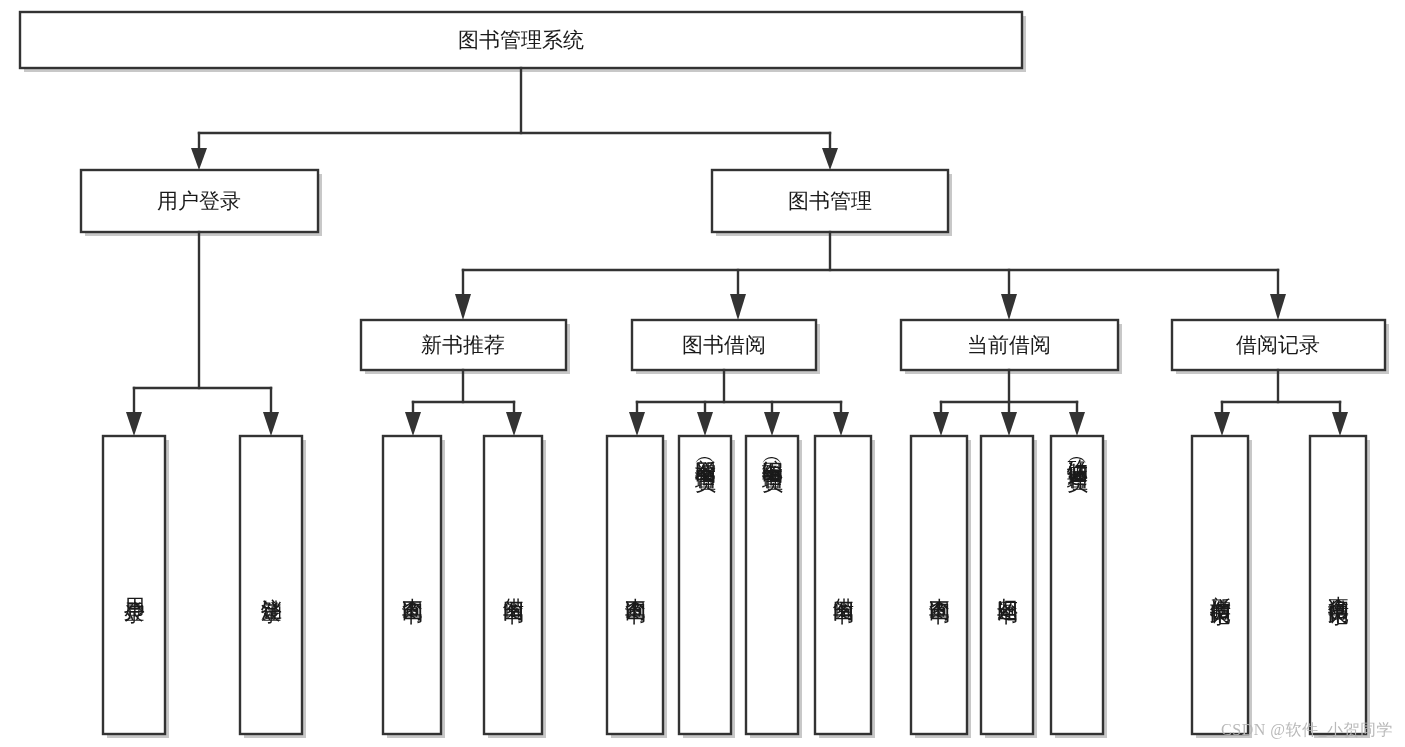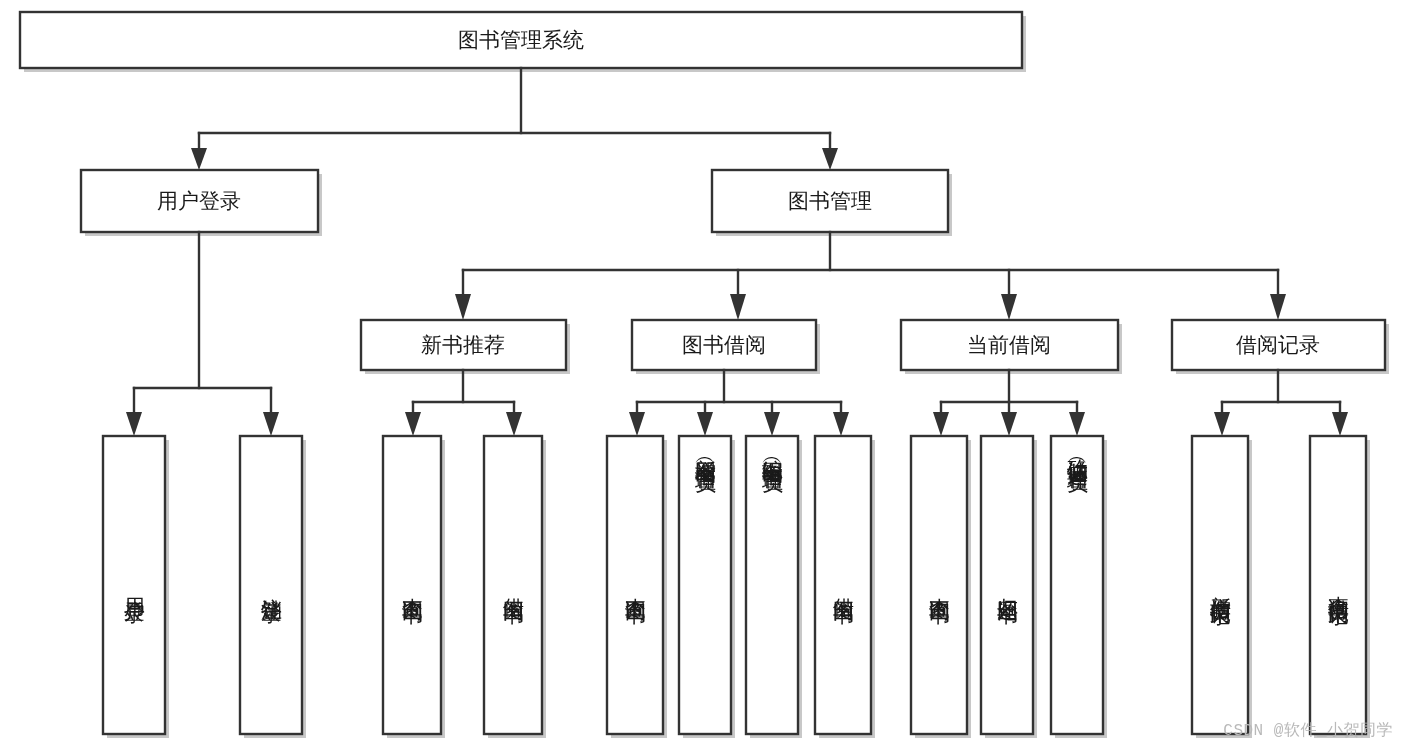--- a/index.html
+++ b/index.html
@@ -69,21 +69,21 @@
     line-height: 1.18;
     letter-spacing: 2px;
     color: #1a1a1a;
     white-space: nowrap;
     text-align: center;
   }
   .watermark {
     position: absolute;
     right: 12px;
     bottom: 6px;
-    font-family: Liberation Mono, monospace;
+    font-family: Liberation Serif, serif;
     font-size: 16px;
     color: #b9b9b9;
     letter-spacing: 0.5px;
     white-space: nowrap;
     margin-left: 48px;
   }
 </style>
 </head>
 <body>
 

